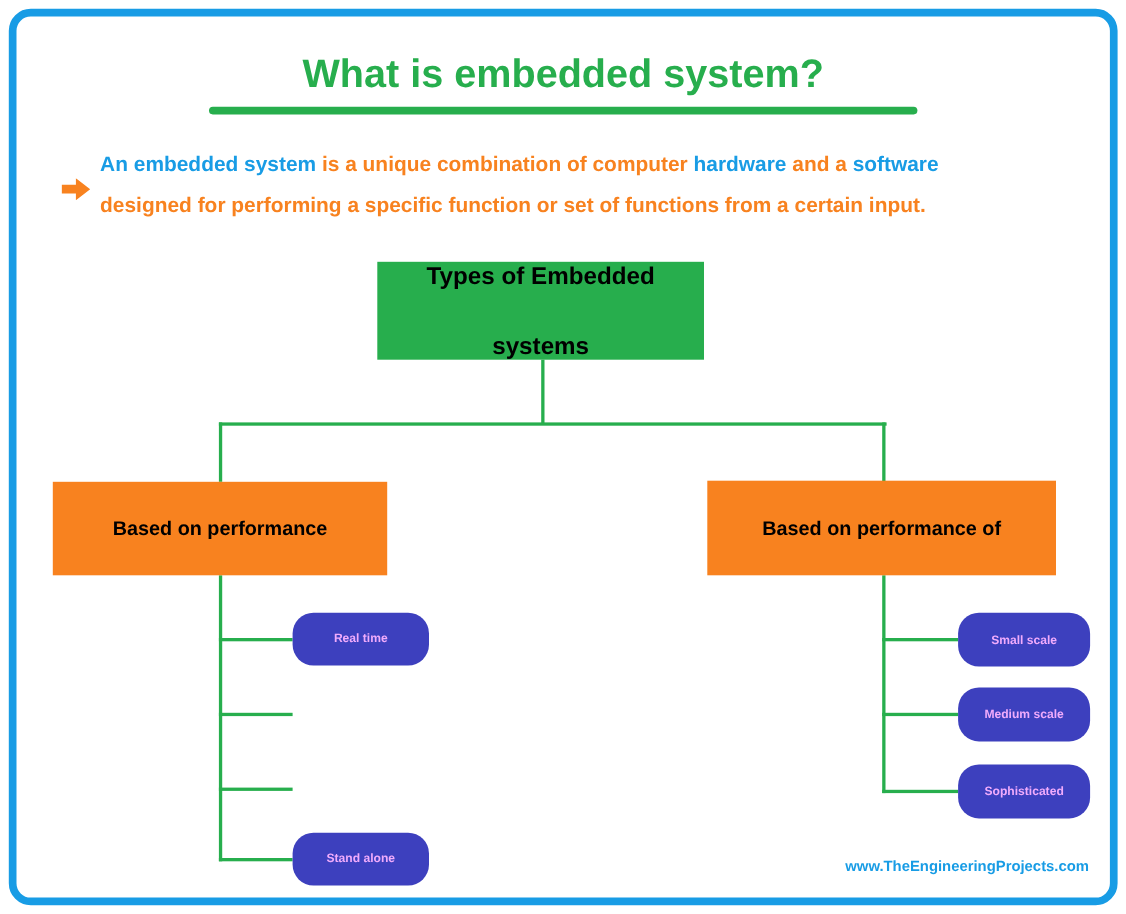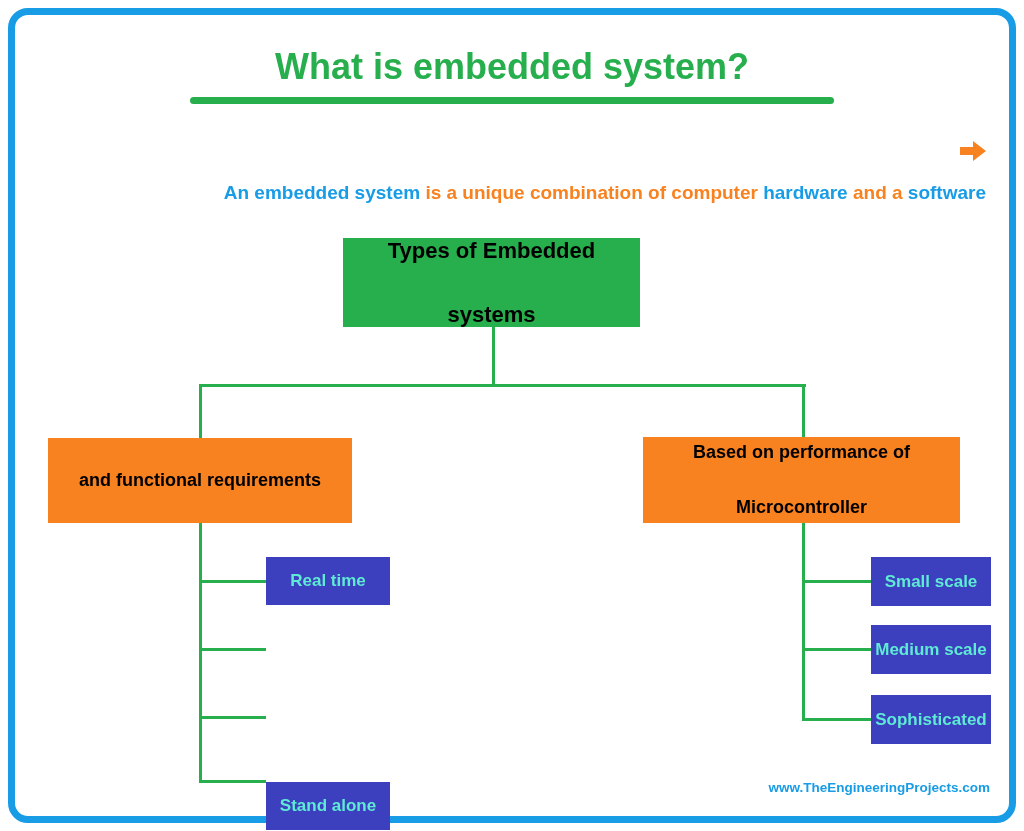--- a/index.html
+++ b/index.html
@@ -39,23 +39,22 @@
     transform:translateX(-50%);
     width:644px;height:7px;
     border-radius:4px;
     background:var(--green);
   }
   .intro{
     position:absolute;
     left:56px;top:131px;
     width:930px;
     display:flex;
-    align-items:flex-end;
+    align-items:center;
     gap:9px;
-    flex-direction:column;
   }
   .intro .arrow{
     flex:0 0 auto;
     margin-top:10px;
   }
   .intro-text{
     font-size:19px;
     font-weight:bold;
     line-height:38px;
     white-space:nowrap;
@@ -83,22 +82,23 @@
     background:var(--orange);
     font-size:18px;line-height:27px;
   }
   .node-orange-right{
     left:643px;top:437px;width:317px;height:86px;
     background:var(--orange);
     font-size:18px;line-height:27px;justify-content:center;
   }
   .node-blue{
     background:var(--box-blue);
-    font-size:17px;
-    color:#5eead4;
+    font-size:11px;
+    color:#f0abfc;
+    border-radius:19px;
   }
   .lc{left:266px;width:124px;height:48px;}
   .rc{left:871px;width:120px;height:49px;}
   .line{position:absolute;background:var(--green);}
   .watermark{
     position:absolute;
     top:780px;right:34px;
     font-size:13.5px;
     font-weight:bold;
     color:var(--blue);
@@ -114,21 +114,21 @@
 
   <h1 class="title">What is embedded system?</h1>
   <div class="title-underline"></div>
 
   <div class="intro">
     <span class="arrow">
       <svg width="26" height="20" viewBox="0 0 26 20">
         <path d="M0 6 L13 6 L13 0 L26 10 L13 20 L13 14 L0 14 Z" fill="#F8821F"></path>
       </svg>
     </span>
-    <p class="intro-text"><span class="seg-blue">An embedded system </span><span class="seg-orange">is a unique combination of computer </span><span class="seg-blue">hardware </span><span class="seg-orange">and a </span><span class="seg-blue">software</span><br></p>
+    <p class="intro-text"><span class="seg-blue">An embedded system </span><span class="seg-orange">is a unique combination of computer </span><span class="seg-blue">hardware </span><span class="seg-orange">and a </span><span class="seg-blue">software</span><br><span class="seg-orange">designed for performing a specific function or set of functions from a certain input.</span></p>
   </div>
 
   <div class="node node-root">
     <div>Types of Embedded</div>
     <div>systems</div>
   </div>
 
   <div class="line" style="left:492px;top:327px;width:3px;height:58px;"></div>
   <div class="line" style="left:199px;top:384px;width:607px;height:3px;"></div>
   <div class="line" style="left:199px;top:384px;width:3px;height:54px;"></div>
@@ -139,29 +139,28 @@
   <div class="line" style="left:199px;top:580px;width:67px;height:3px;"></div>
   <div class="line" style="left:199px;top:648px;width:67px;height:3px;"></div>
   <div class="line" style="left:199px;top:716px;width:67px;height:3px;"></div>
   <div class="line" style="left:199px;top:780px;width:67px;height:3px;"></div>
 
   <div class="line" style="left:802px;top:580px;width:69px;height:3px;"></div>
   <div class="line" style="left:802px;top:648px;width:69px;height:3px;"></div>
   <div class="line" style="left:802px;top:718px;width:69px;height:3px;"></div>
 
   <div class="node node-orange-left">
-    <div>and functional requirements</div>
+    <div>Based on performance</div>
   </div>
   <div class="node node-orange-right">
     <div>Based on performance of</div>
-    <div>Microcontroller</div>
   </div>
 
   <div class="node node-blue lc" style="top:557px;">Real time</div>
-  <div class="node node-blue lc" style="top:782px;">Stand alone</div>
+  <div class="node node-blue lc" style="top:757px;">Stand alone</div>
 
   <div class="node node-blue rc" style="top:625px;">Medium scale</div>
   <div class="node node-blue rc" style="top:557px;">Small scale</div>
   <div class="node node-blue rc" style="top:695px;">Sophisticated</div>
 
   <div class="watermark">www.TheEngineeringProjects.com</div>
 
 </div>
 
 </body></html>

